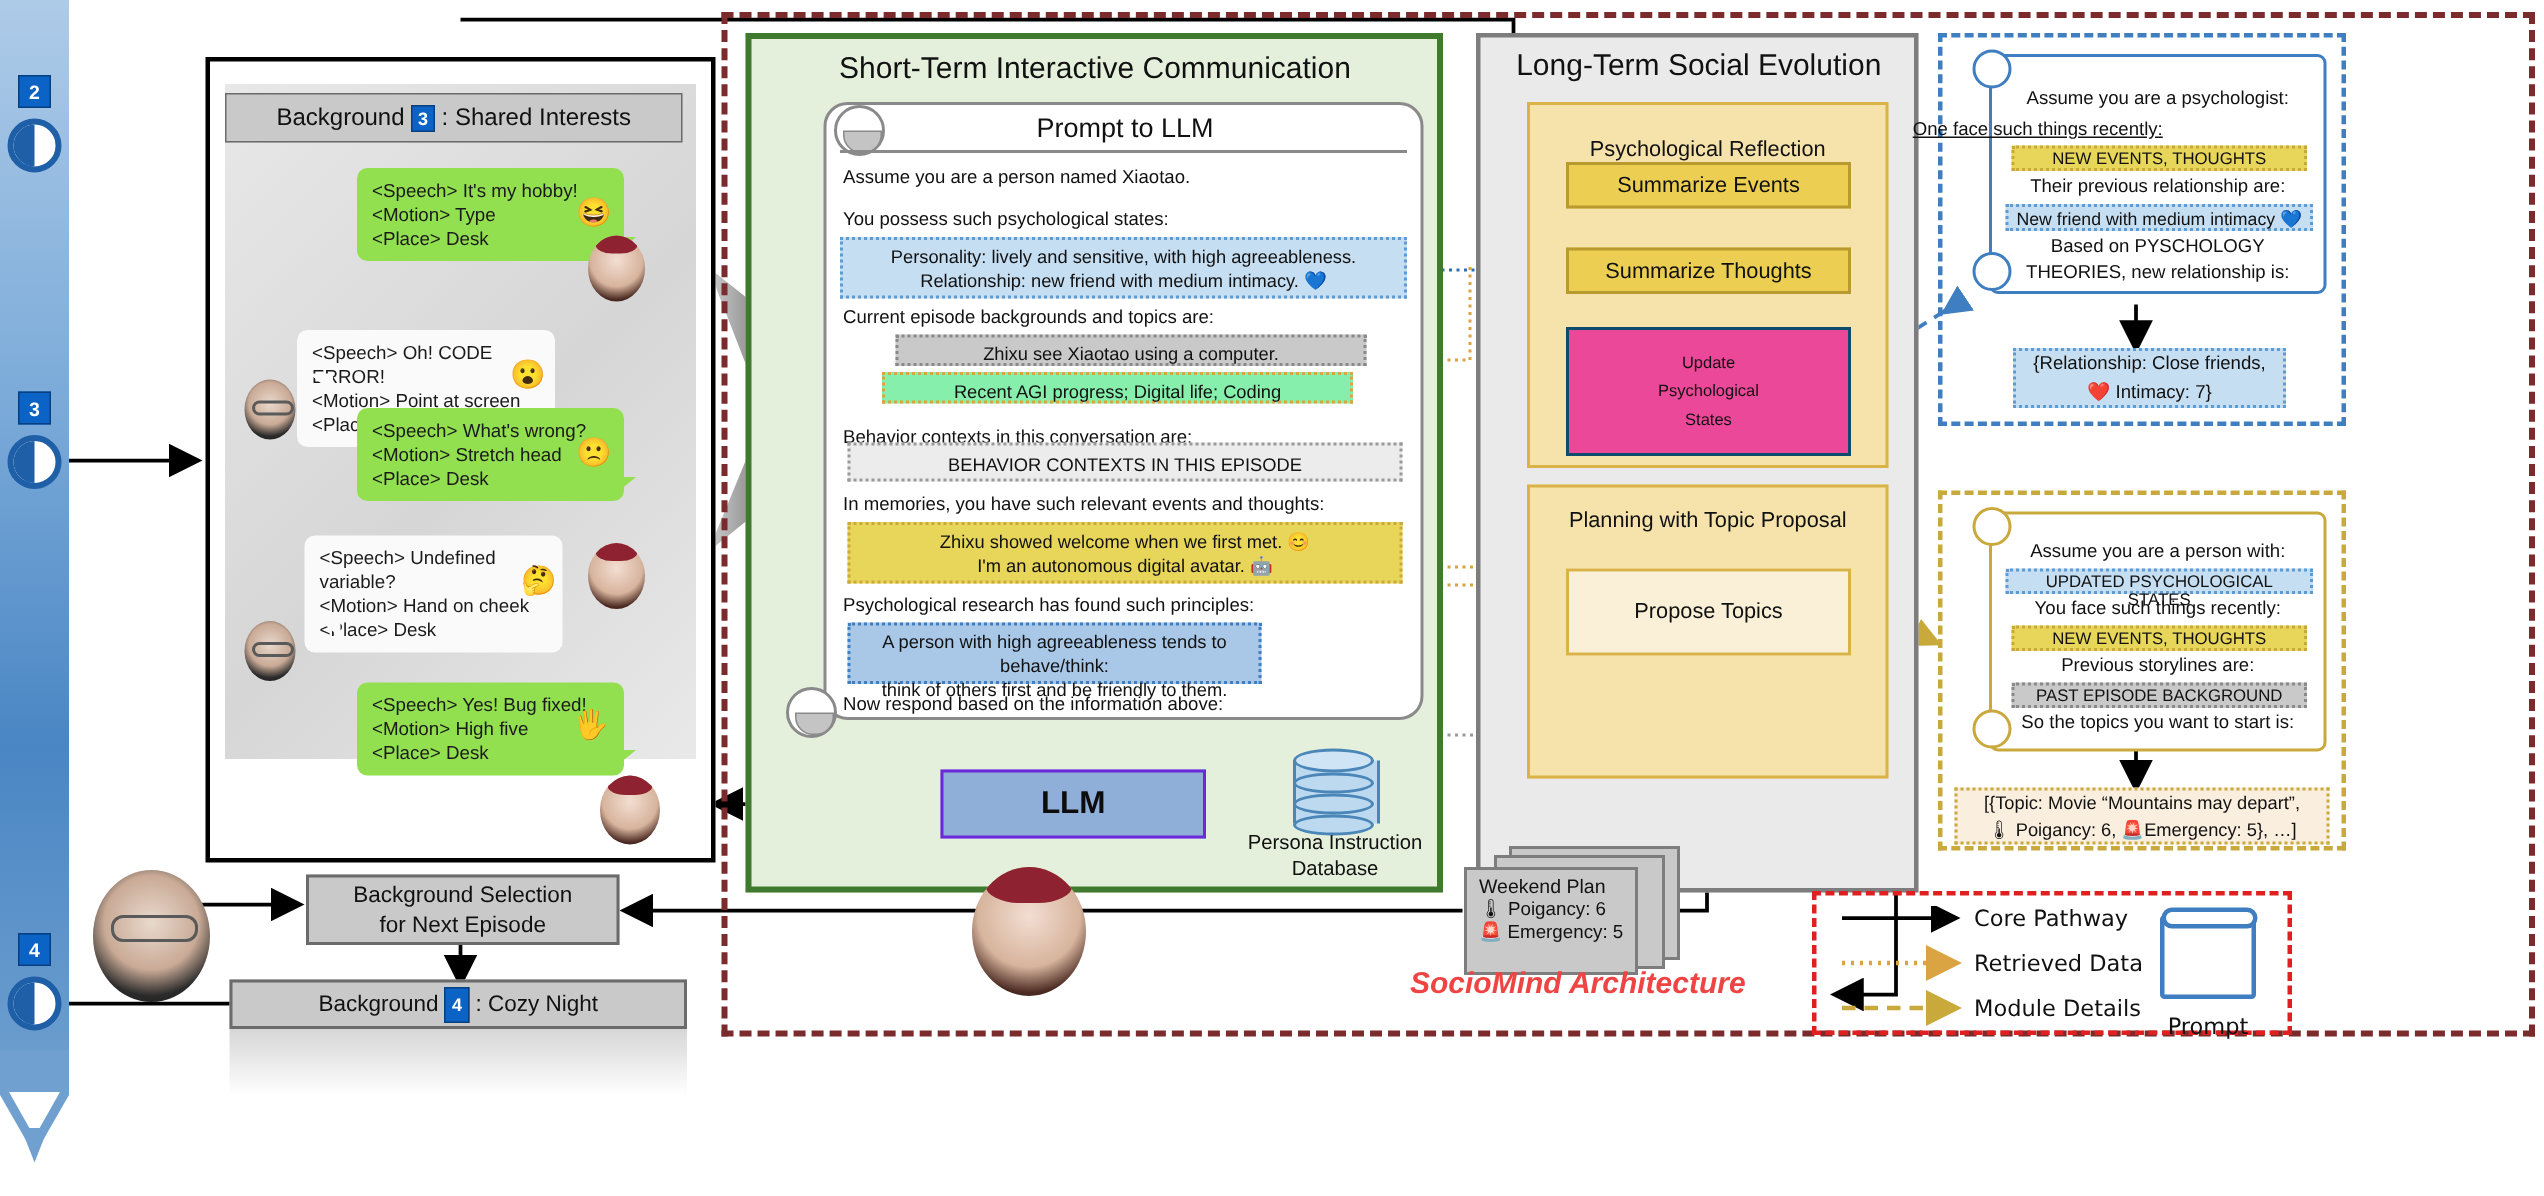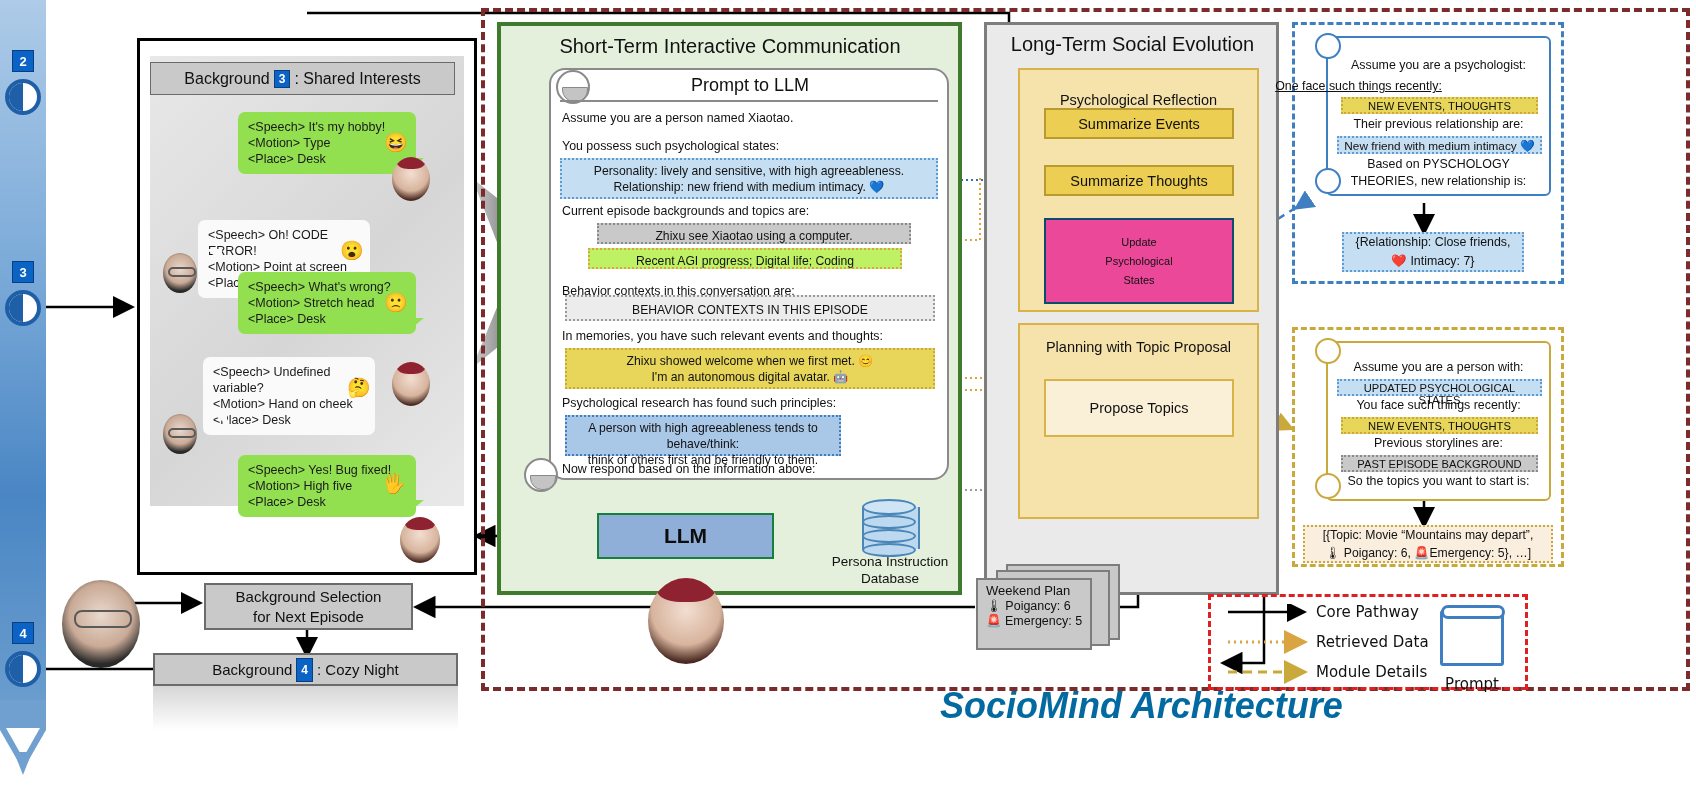--- a/index.html
+++ b/index.html
@@ -46,24 +46,24 @@
   .scroll-knob{position:absolute;width:34px;height:34px;border:2px solid #8a8a8a;border-radius:50%;
      background:#fff;}
   .scroll-knob:after{content:"";position:absolute;left:4px;top:15px;width:24px;height:13px;
      background:#c4c4c4;border:1.5px solid #8a8a8a;border-radius:0 0 12px 12px;}
   .prompt-head{font-size:18px;color:#111;}
   .ptext{font-size:12.4px;color:#111;}
   .pbox{font-size:12.2px;color:#111;line-height:16px;padding:3px 6px;box-sizing:border-box;text-align:center;}
   .pbox.blue{background:#c5def2;border:2px dotted #5d9bd5;}
   .pbox.grey{background:#c9c9c9;border:2px dotted #8a8a8a;}
   .pbox.greylight{background:#ececec;border:2px dotted #9a9a9a;}
-  .pbox.peach{background:#bef264;border:2px dotted #d9a441;}
+  .pbox.peach{background:#86efac;border:2px dotted #d9a441;}
   .pbox.gold{background:#e8d65a;border:2px dotted #caa93c;}
   .pbox.blue2{background:#a9c8e8;border:2px dotted #3f7ec0;}
-  .llm-box{left:597px;top:513px;width:177px;height:46px;background:#8fafd8;border:2px solid #15803d;
+  .llm-box{left:627px;top:513px;width:177px;height:46px;background:#8fafd8;border:2px solid #6d28d9;
      font-size:21px;font-weight:bold;color:#0d0d0d;}
   .db-cyl{position:absolute;width:54px;height:58px;}
   .db-cyl .body{position:absolute;left:0;top:8px;width:54px;height:42px;background:#bcd9ef;
      border-left:2px solid #4a86b8;border-right:2px solid #4a86b8;}
   .db-cyl .top{position:absolute;left:0;top:0px;width:54px;height:16px;background:#cfe5f5;
      border:2px solid #4a86b8;border-radius:50%;box-sizing:border-box;}
   .db-cyl .r1,.db-cyl .r2,.db-cyl .bot{position:absolute;left:0;width:54px;height:14px;
      border:2px solid #4a86b8;border-radius:50%;box-sizing:border-box;}
   .db-cyl .r1{top:16px;} .db-cyl .r2{top:30px;} .db-cyl .bot{top:44px;background:#bcd9ef;}
   .db-label{font-size:13.5px;color:#111;text-align:center;line-height:17px;}
@@ -89,21 +89,21 @@
 
   
   .grey-btn{background:#c9c9c9;border:2px solid #6b6b6b;font-size:15px;color:#111;line-height:20px;}
   .stackcard{position:absolute;background:#c9c9c9;border:2px solid #7d7d7d;}
   .legend{left:1208px;top:594px;width:320px;height:96px;border:3px dashed #e02020;}
   .leg-label{font-size:15px;color:#111;font-family:"DejaVu Sans",sans-serif;}
   .prompt-ico{position:absolute;width:64px;height:56px;border:3px solid #3f7ec0;border-radius:3px;background:#fff;}
   .prompt-ico:before{content:"";position:absolute;left:-2px;top:-8px;width:64px;height:14px;
      border:3px solid #3f7ec0;border-radius:8px;background:#fff;box-sizing:border-box;}
 
-  .arch-title{left:940px;top:645px;font-size:36px;font-style:italic;font-weight:bold;color:#0369a1;margin-top:40px;}
+  .arch-title{left:940px;top:645px;font-size:20px;font-style:italic;font-weight:bold;color:#ef4444;}
   .outer-dash{left:481px;top:8px;width:1209px;height:683px;border:4px dashed #7b2b2b;}
   svg.lines{position:absolute;left:0;top:0;width:1696px;height:797px;pointer-events:none;}
 </style>
 </head>
 <body>
 
 <div id="root">
 
   <svg class="lines">
     <defs>

